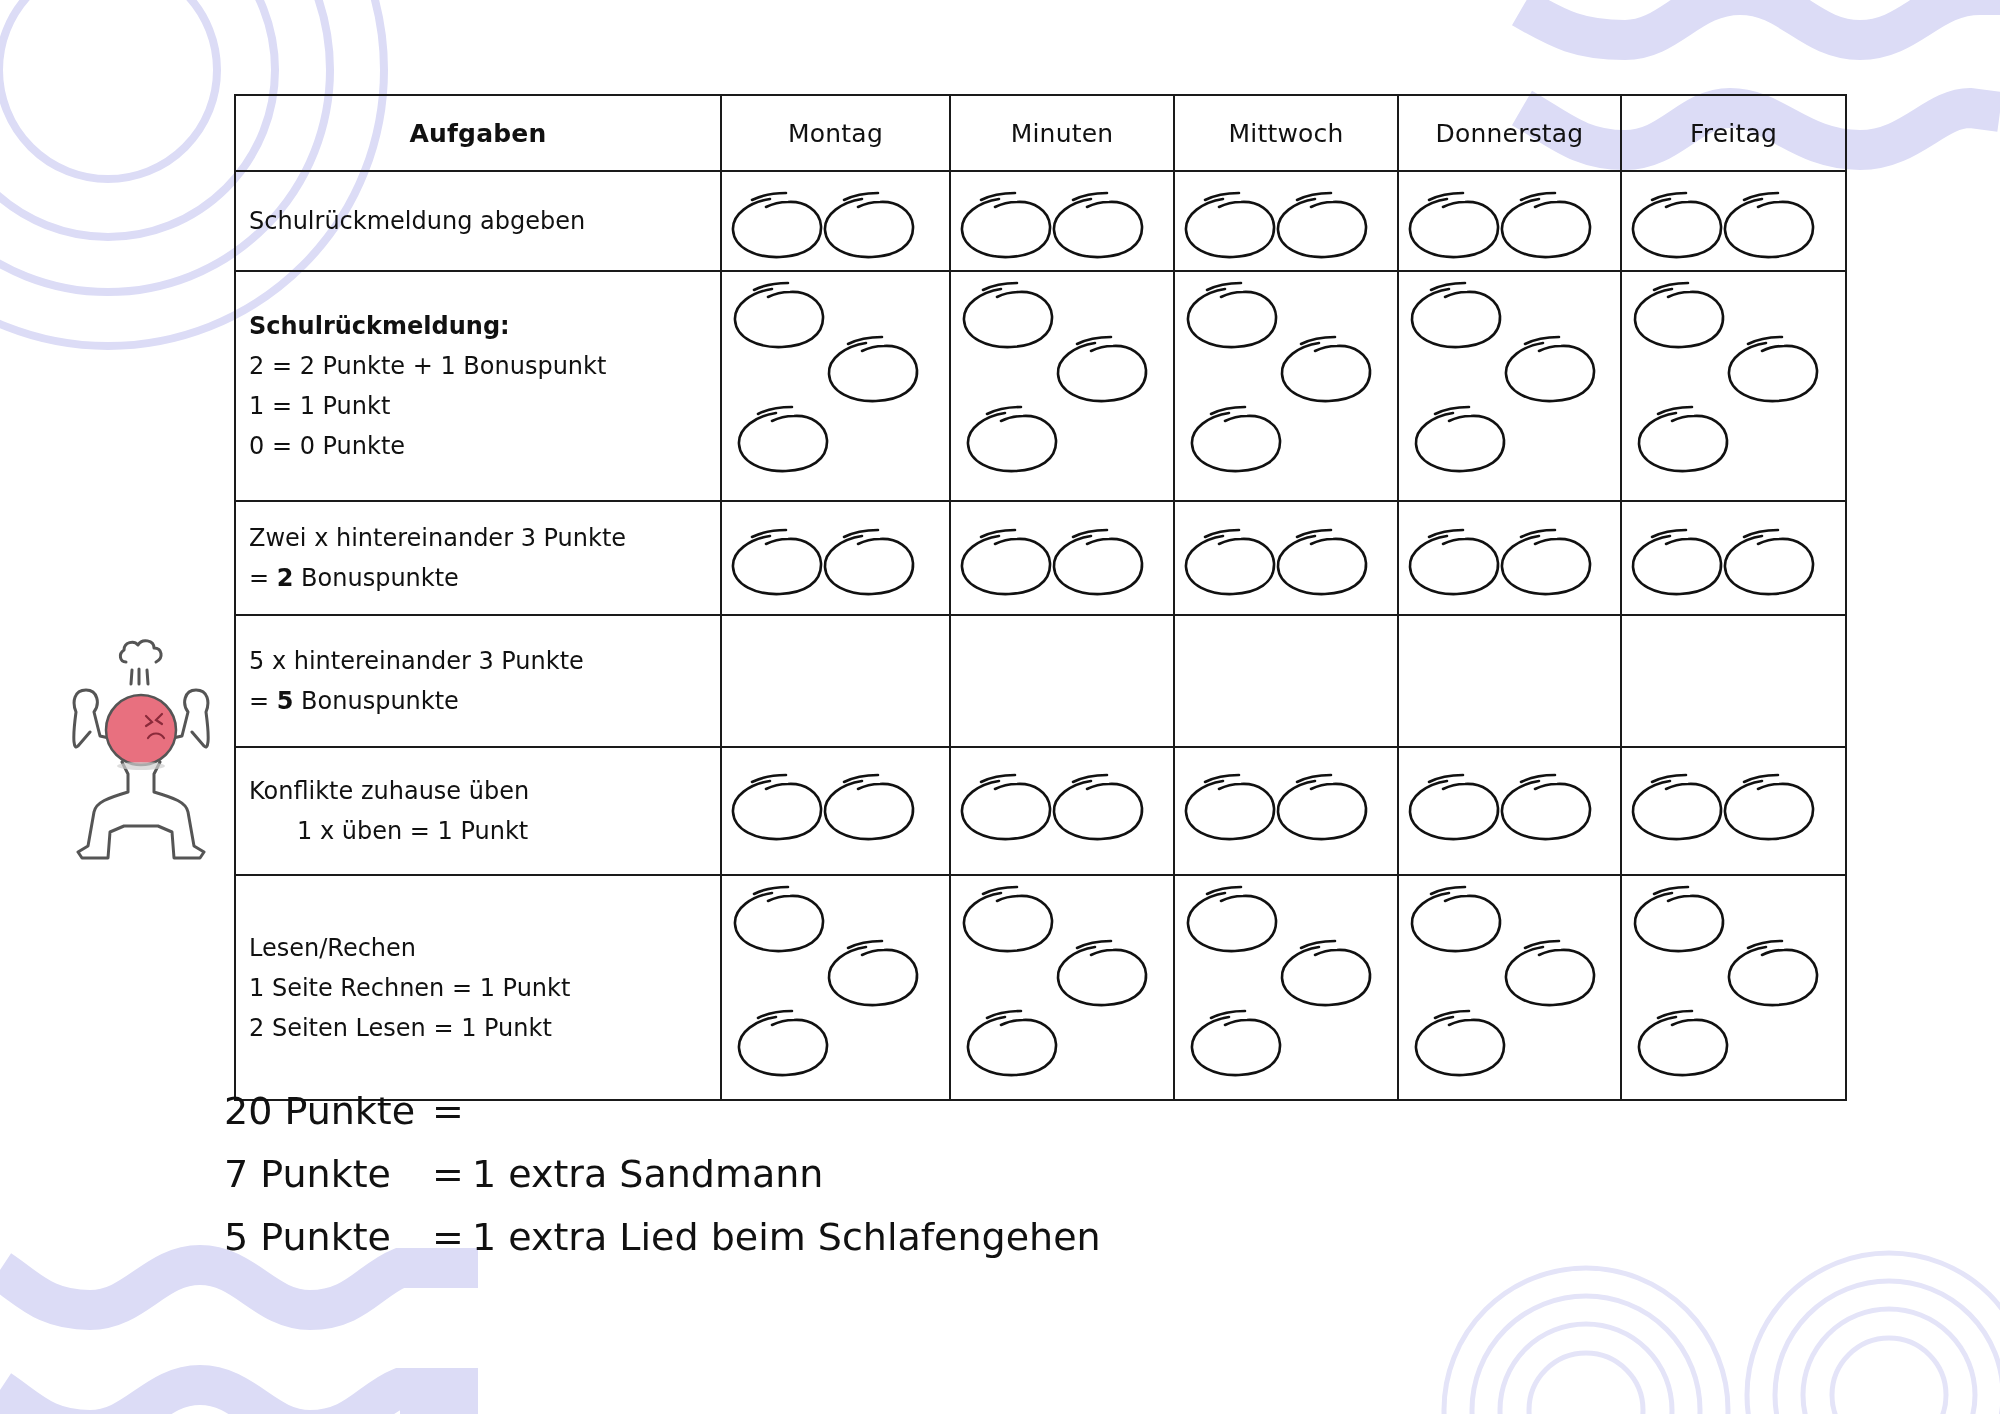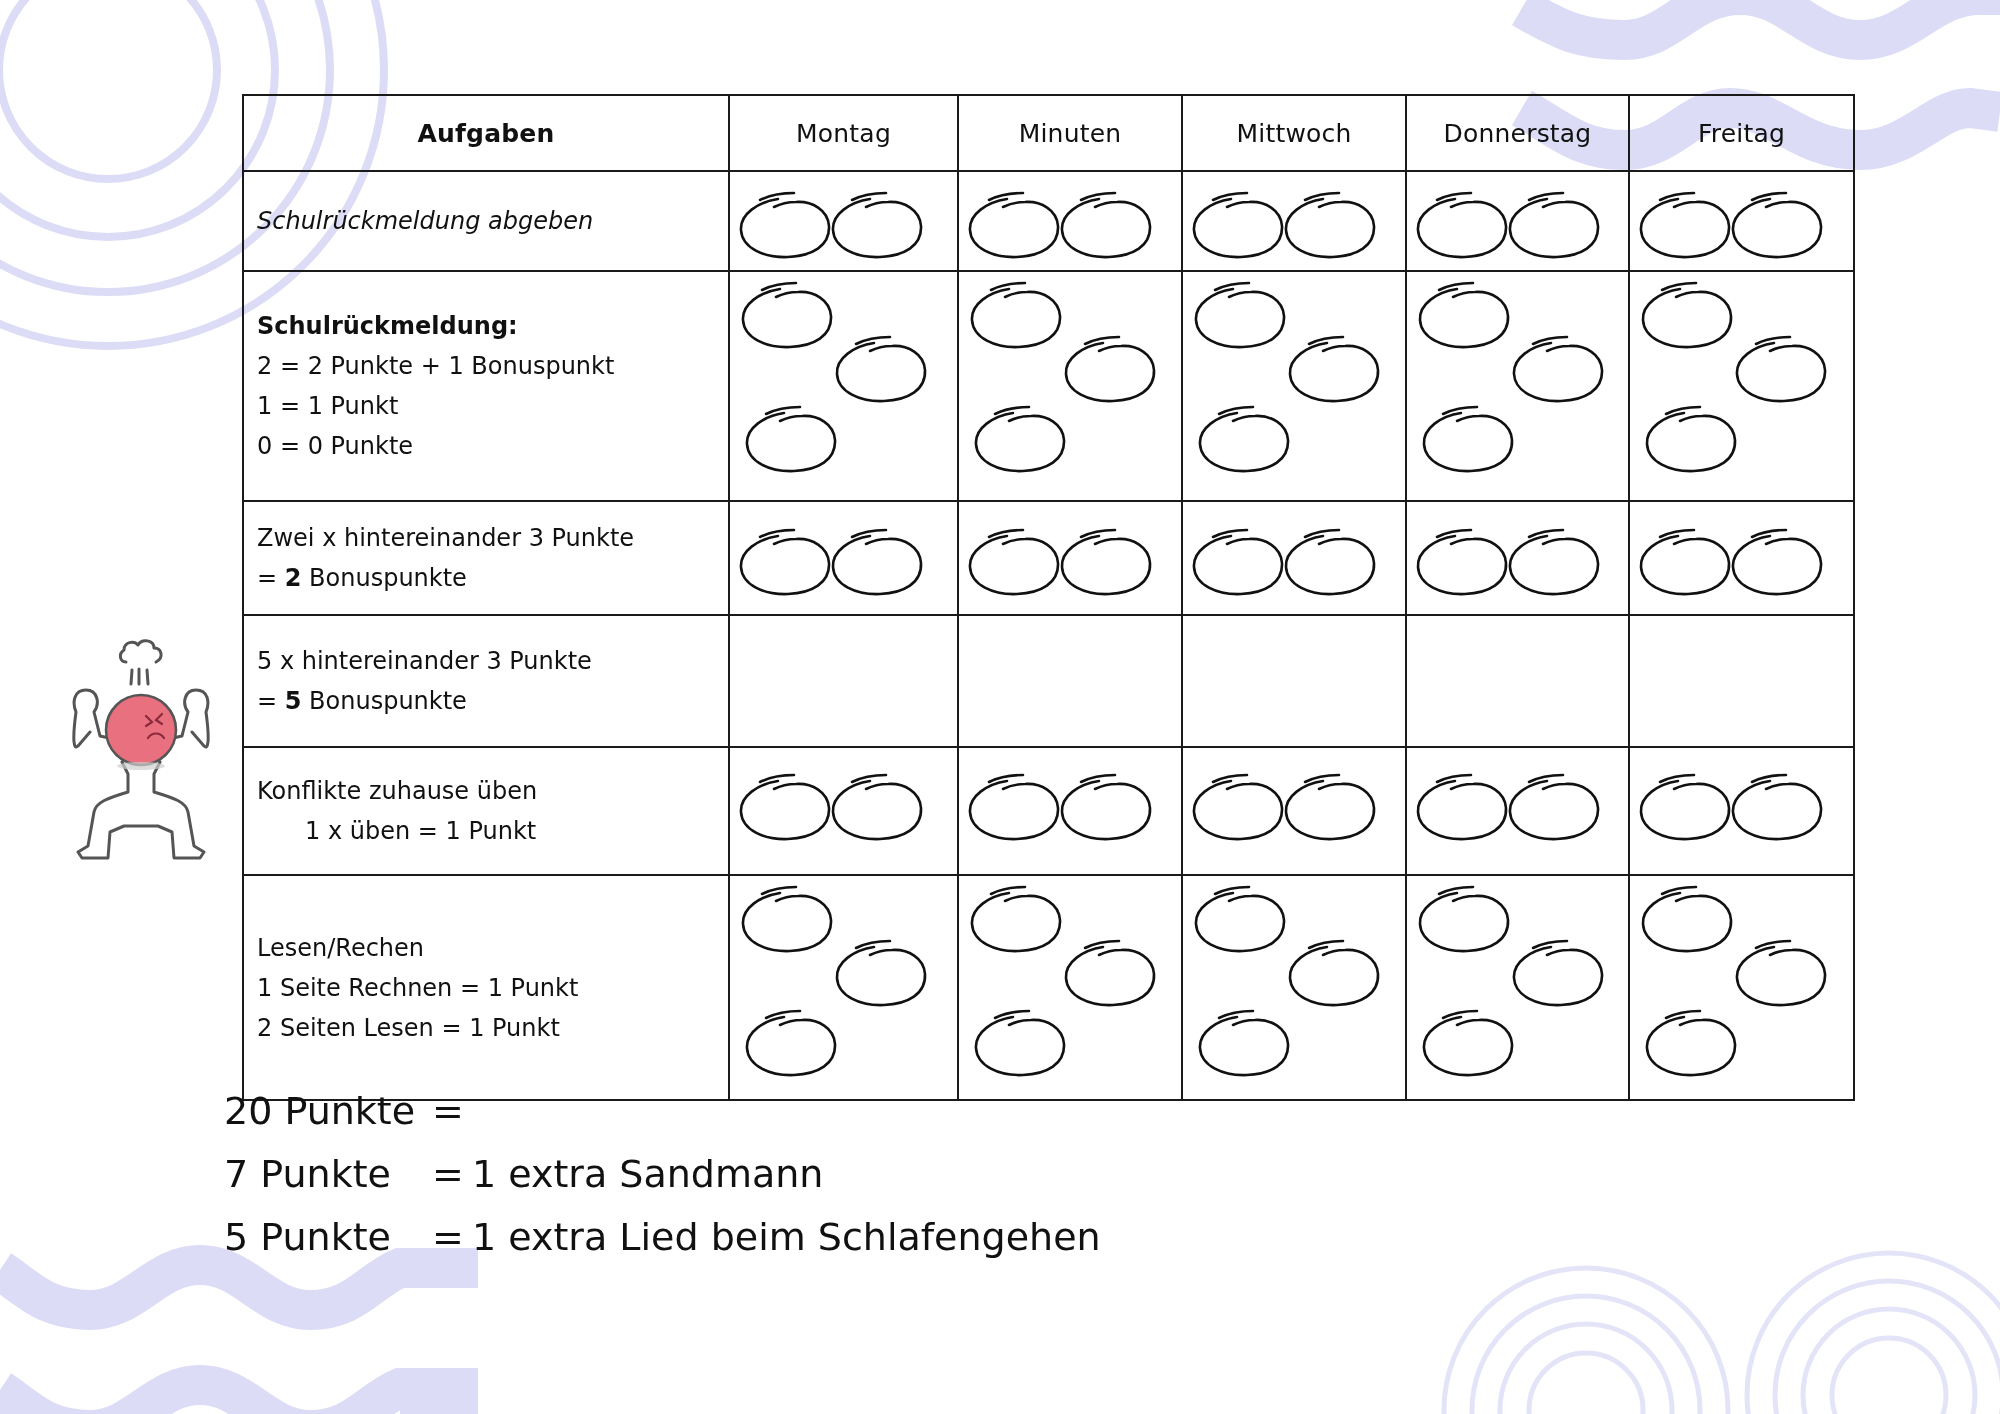--- a/index.html
+++ b/index.html
@@ -4,21 +4,21 @@
 <style>
   html, body { margin: 0; padding: 0; }
   body {
     width: 2000px; height: 1414px; position: relative; overflow: hidden;
     background: #ffffff;
     font-family: "DejaVu Sans", "Liberation Sans", sans-serif;
     color: #111111;
   }
   .deco { position: absolute; left: 0; top: 0; width: 2000px; height: 1414px; pointer-events: none; }
   #chart {
-    position: absolute; left: 242px; top: 94px; width: 1611px; height: 971px;
+    position: absolute; left: 234px; top: 94px; width: 1611px; height: 971px;
     border-collapse: collapse; table-layout: fixed;
   }
   #chart td, #chart th {
     border: 2px solid #1a1a1a; padding: 0; position: relative; vertical-align: middle;
     background: transparent;
   }
   #chart th { font-weight: normal; font-size: 25px; text-align: center; letter-spacing: 0.2px; }
   #chart th.task-head { font-weight: bold; }
   .task-cell { padding-left: 13px !important; font-size: 24px; line-height: 40px; text-align: left; }
   .task-line { display: block; white-space: nowrap; }
@@ -107,21 +107,21 @@
       <th>Montag</th>
       <th>Minuten</th>
       <th>Mittwoch</th>
       <th>Donnerstag</th>
       <th>Freitag</th>
     </tr>
   </thead>
   <tbody id="chart-body">
       <tr style="height: 100px;">
         <td class="task-cell">
-          <span class="task-line"><span style="white-space: pre; font-style: italic;">Schulrückmeldung abgeben</span></span>
+          <span class="task-line"><span style="white-space: pre;">Schulrückmeldung abgeben</span></span>
         </td>
         <td class="slot-cell">
           <div class="slot" style="left: 8px; top: 18px;">
             <svg viewBox="0 0 94 72" preserveAspectRatio="none">
               <g fill="none" stroke="#111" stroke-linecap="round">
                 <path d="M40,9 C20,12 2,24 3,40 C4,58 26,68 50,67 C74,66 92,56 91,36 C90,20 74,11 58,12 C50,12 42,14 36,17" stroke-width="2.6"></path>
                 <path d="M22,10 C34,4 46,3 56,3" stroke-width="2.6"></path>
               </g>
             </svg>
           </div>

